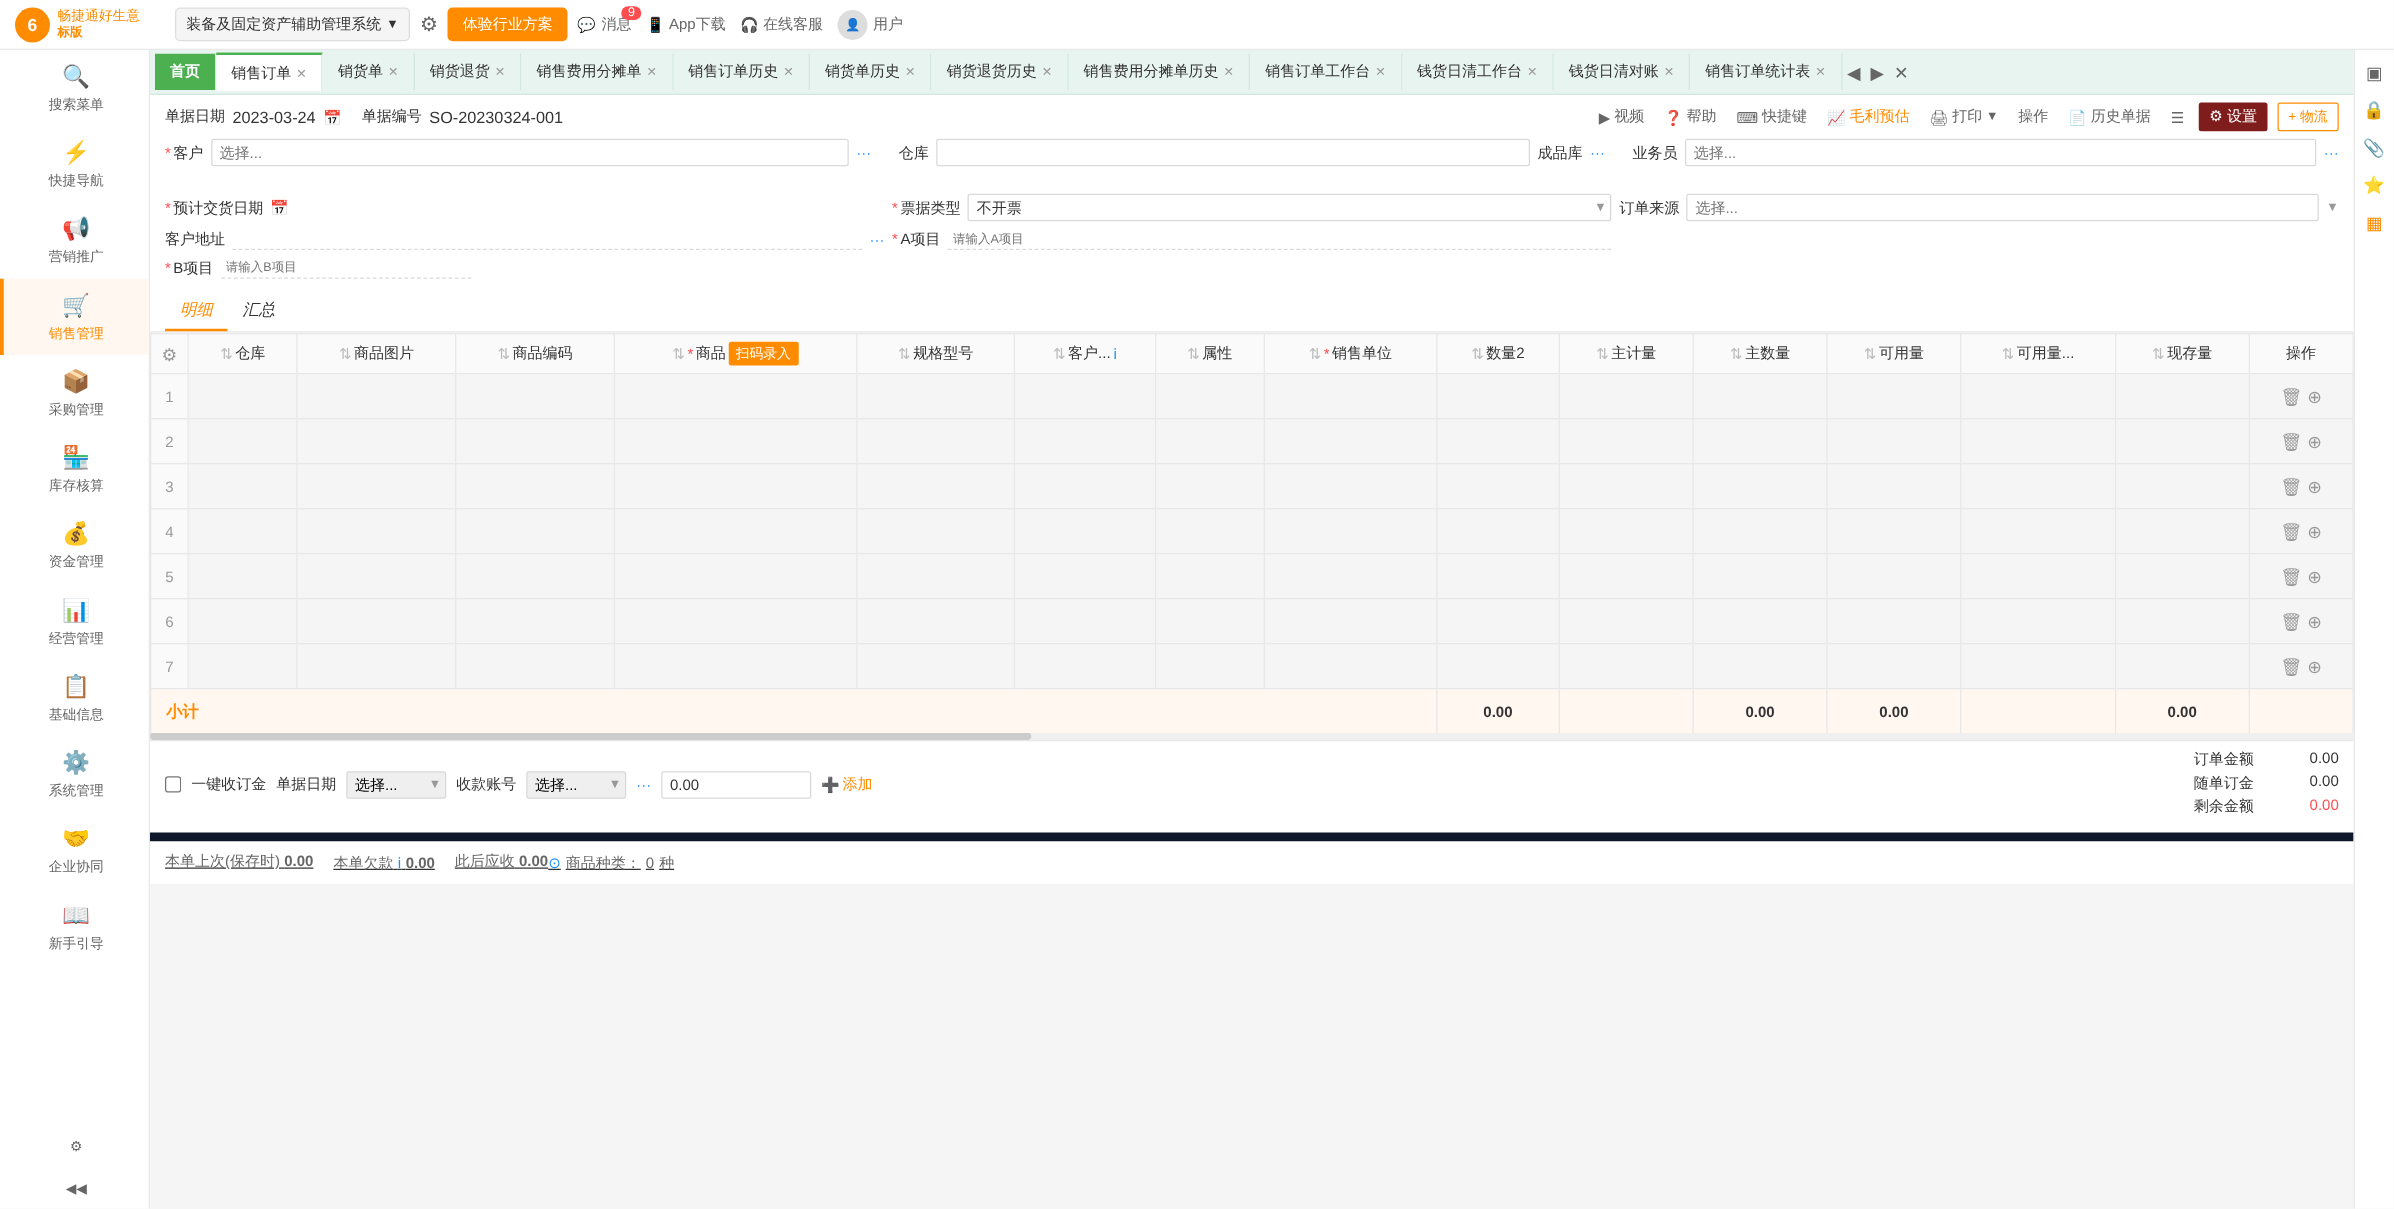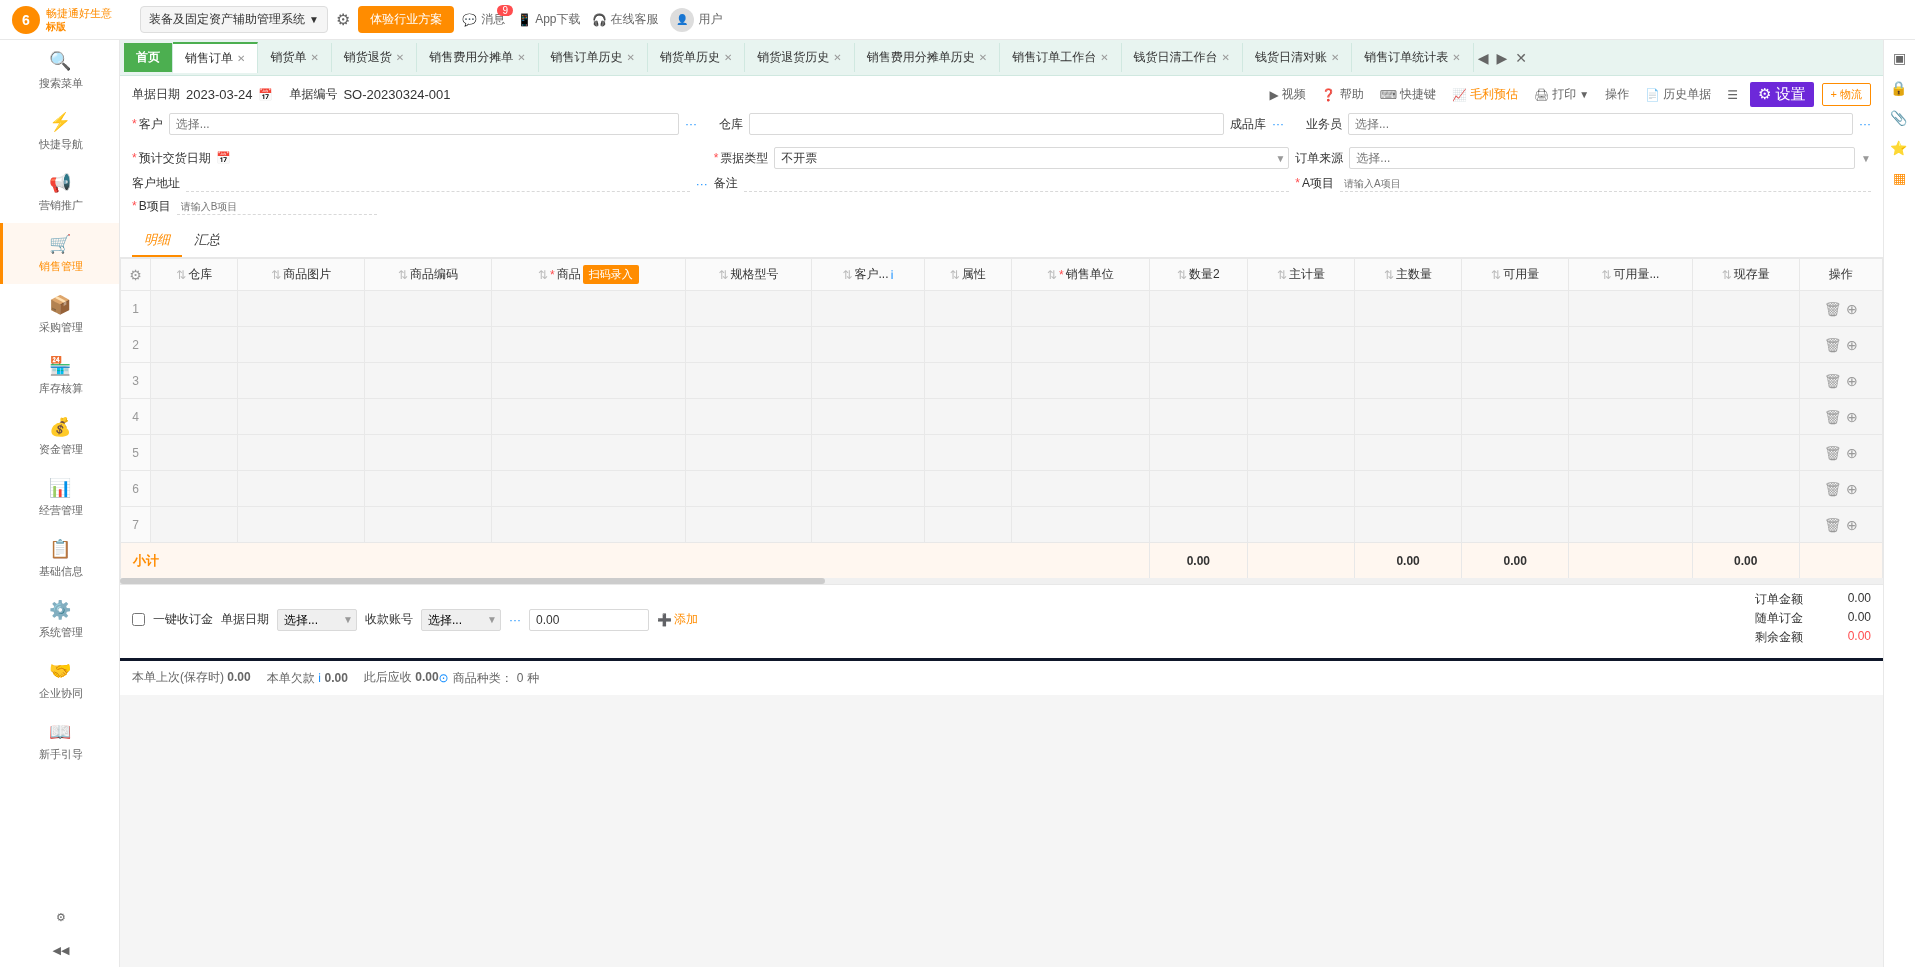--- a/index.html
+++ b/index.html
@@ -38,21 +38,21 @@
     .tab-item.active { background: #fff; color: #333; border-top: 2px solid #4CAF50; }
     .tab-item.home { background: #4CAF50; color: #fff; font-weight: bold; justify-content: center; }
     .tab-close { color: #999; font-size: 10px; cursor: pointer; }
     .tab-nav-btn { background: none; border: none; cursor: pointer; color: #666; font-size: 14px; padding: 0 4px; }
     .form-label { color: #333; font-size: 12px; white-space: nowrap; }
     .form-label.required::before { content: '*'; color: #ff4d4f; margin-right: 2px; }
     .form-input { border: 1px solid #d9d9d9; border-radius: 2px; padding: 3px 6px; font-size: 12px; color: #333; min-width: 120px; background: #fff; }
     .dots-btn { color: #1890ff; cursor: pointer; font-size: 12px; }
     .toolbar-btn { display: flex; align-items: center; gap: 3px; cursor: pointer; color: #666; font-size: 12px; background: none; border: none; padding: 2px 4px; }
     .toolbar-btn.orange { color: #ff8c00; }
-    .setting-btn { background: #6d28d9; color: #fff; border: none; border-radius: 2px; padding: 3px 8px; cursor: pointer; font-size: 15px; }
+    .setting-btn { background: #7f1d1d; color: #fff; border: none; border-radius: 2px; padding: 3px 8px; cursor: pointer; font-size: 12px; }
     .add-item-btn { background: #fff; color: #ff8c00; border: 1px solid #ff8c00; border-radius: 2px; padding: 3px 8px; cursor: pointer; font-size: 11px; }
 
     
     .sub-tabs { display: flex; border-bottom: 1px solid #e8e8e8; background: #fff; padding: 0 12px; }
     .sub-tab { padding: 6px 12px; cursor: pointer; font-size: 13px; border-bottom: 2px solid transparent; font-style: italic; }
     .sub-tab.active { color: #ff8c00; border-bottom-color: #ff8c00; }
     .data-table { width: 100%; border-collapse: collapse; font-size: 12px; }
     .data-table th { background: #fafafa; border: 1px solid #e8e8e8; padding: 6px 8px; font-weight: 500; color: #333; white-space: nowrap; text-align: center; }
     .data-table td { border: 1px solid #e8e8e8; padding: 4px 8px; color: #333; height: 36px; }
     .data-table td.row-num { text-align: center; color: #999; background: #fafafa; }
@@ -71,21 +71,21 @@
     .footer-row1 { display: flex; align-items: center; gap: 8px; margin-bottom: 4px; }
     .footer-checkbox { cursor: pointer; }
     .footer-select { border: 1px solid #d9d9d9; border-radius: 2px; padding: 3px 6px; font-size: 12px; min-width: 80px; }
     .add-btn { color: #ff8c00; cursor: pointer; display: flex; align-items: center; gap: 2px; }
     .total-row { display: flex; justify-content: flex-end; gap: 8px; margin-bottom: 2px; }
     .total-label { color: #333; }
     .total-value { color: #333; min-width: 60px; text-align: right; }
     .total-value.red { color: #ff4d4f; }
 
     
-    .bottom-actions { display: flex; justify-content: space-between; padding: 8px 12px; background: #fff; border-top: 3px solid #0f172a; }
+    .bottom-actions { display: flex; justify-content: space-between; padding: 8px 12px; background: #fff; border-top: 7px solid #0f172a; text-decoration: underline; }
     .bottom-stats { display: flex; gap: 16px; font-size: 12px; color: #666; }
     .bottom-btns { display: flex; gap: 8px; }
     .discard-btn { background: #fff; color: #666; border: 1px solid #d9d9d9; border-radius: 2px; padding: 6px 16px; cursor: pointer; font-size: 12px; }
     .save-draft-btn { background: #fff; color: #ff8c00; border: 1px solid #ff8c00; border-radius: 2px; padding: 6px 16px; cursor: pointer; font-size: 12px; }
     .save-new-btn { background: #ff8c00; color: #fff; border: none; border-radius: 2px; padding: 6px 16px; cursor: pointer; font-size: 12px; }
     .product-count { margin-right: auto; font-size: 12px; color: #666; display: flex; align-items: center; gap: 4px; }
 
     
     .right-sidebar { width: 32px; background: #fff; border-left: 1px solid #e8e8e8; display: flex; flex-direction: column; align-items: center; padding: 4px 0; gap: 2px; }
     .right-sidebar-btn { width: 28px; height: 28px; display: flex; align-items: center; justify-content: center; cursor: pointer; color: #666; font-size: 14px; border-radius: 2px; }
@@ -318,21 +318,21 @@
           <button class="toolbar-btn">
             <span>☰</span>
           </button>
           <button class="setting-btn">
             <span>⚙</span> 设置
           </button>
           <button class="add-item-btn">+ 物流</button>
         </div>
       </div>
 
-      <div style="display:grid; grid-template-columns:1fr 1fr 1fr; gap:22px; margin-bottom:12px; align-items:center;">
+      <div style="display:grid; grid-template-columns:1fr 1fr 1fr; gap:22px; margin-bottom:22px; align-items:center;">
         <div class="field-group">
           <span class="form-label required">客户</span>
           <input class="form-input" type="text" style="flex: 1 1 0%;" placeholder="选择...">
           <span class="dots-btn">···</span>
         </div>
         <div class="field-group">
           <span class="form-label">仓库</span>
           <input class="form-input" type="text" value="" style="flex: 1 1 0%;">
           <span style="color:#333;">成品库</span>
           <span class="dots-btn">···</span>
@@ -365,24 +365,20 @@
           <input class="form-input" type="text" style="flex: 1 1 0%;" placeholder="选择...">
           <span style="color:#999;font-size:10px;">▼</span>
         </div>
       </div>
 
       <div style="display:grid; grid-template-columns:1fr 1fr 1fr; gap:6px; margin-bottom:6px; align-items:center;">
         <div class="field-group">
           <span class="form-label">客户地址</span>
           <input class="dashed-input" type="text" style="flex: 1 1 0%;">
           <span class="dots-btn">···</span>
-        </div>
-        <div class="field-group">
-          <span class="form-label">备注</span>
-          <input class="dashed-input" type="text" style="flex: 1 1 0%;">
         </div>
         <div class="field-group">
           <span class="form-label required">A项目</span>
           <input class="dashed-input" type="text" style="flex: 1 1 0%;" placeholder="请输入A项目">
         </div>
       </div>
 
       <div style="display:flex; align-items:center; gap:6px; margin-bottom:4px;">
         <div class="field-group">
           <span class="form-label required">B项目</span>

